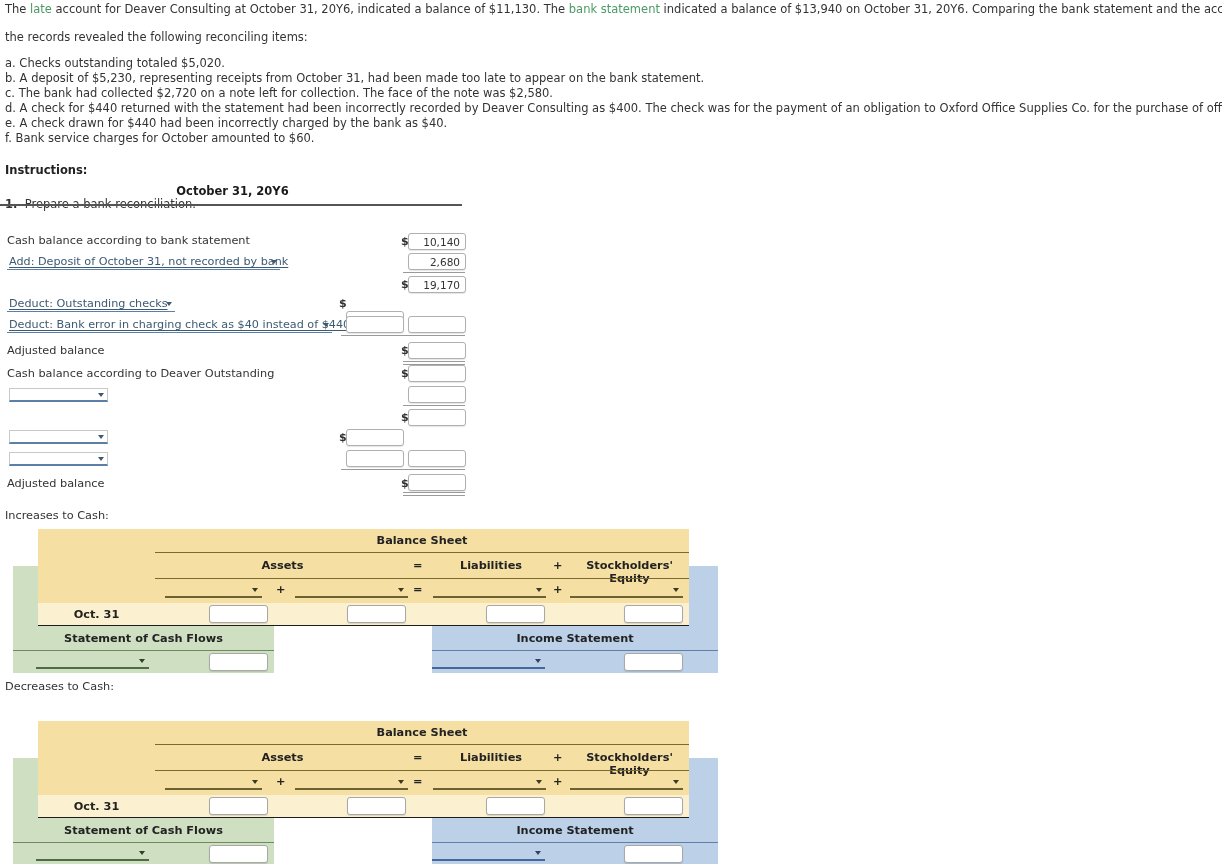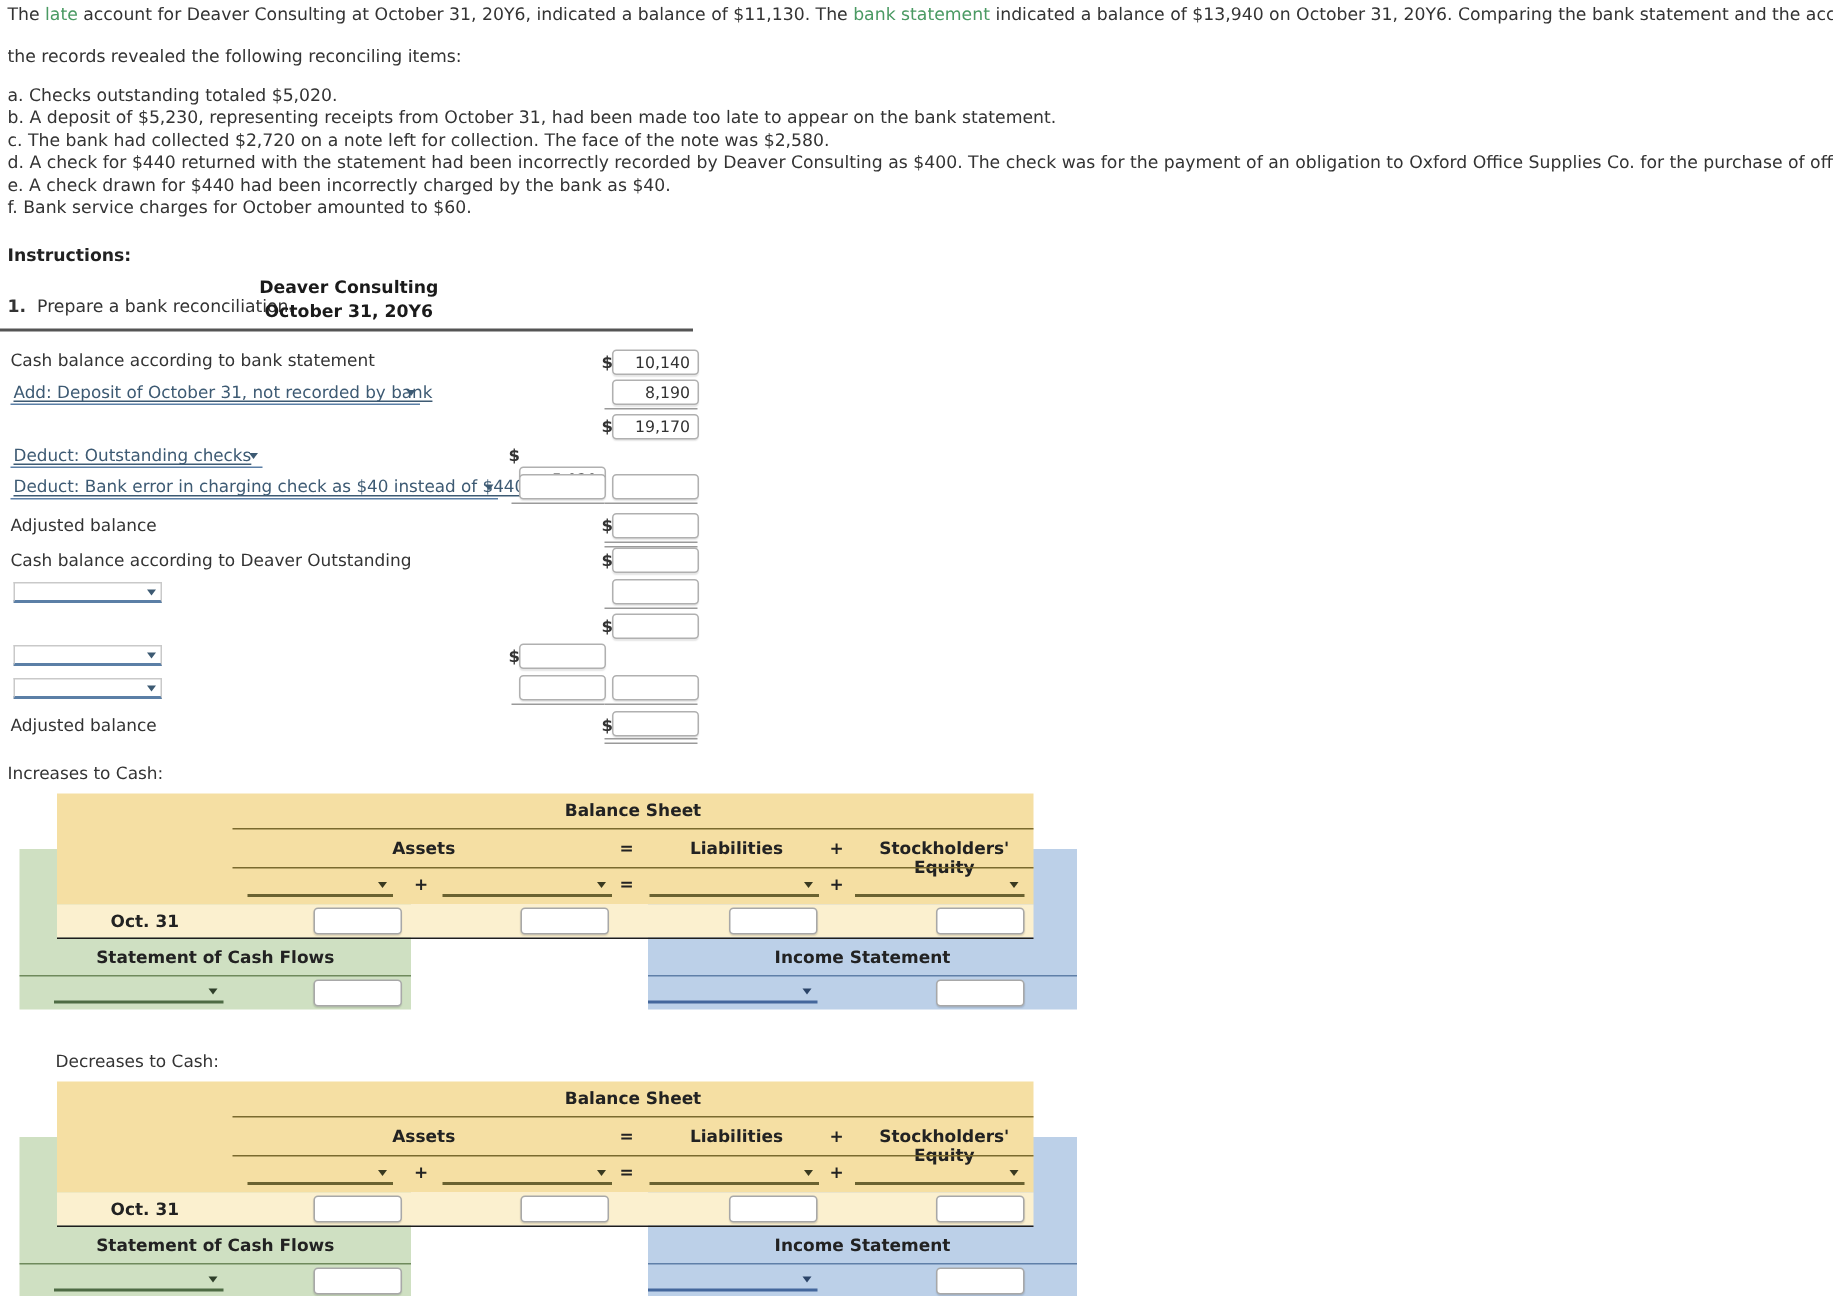--- a/index.html
+++ b/index.html
@@ -136,34 +136,33 @@
       <p>c. The bank had collected $2,720 on a note left for collection. The face of the note was $2,580.</p>
       <p>d. A check for $440 returned with the statement had been incorrectly recorded by Deaver Consulting as $400. The check was for the payment of an obligation to Oxford Office Supplies Co. for the purchase of office supplies on account.</p>
       <p>e. A check drawn for $440 had been incorrectly charged by the bank as $40.</p>
       <p>f. Bank service charges for October amounted to $60.</p>
     </div>
     <div class="instr">Instructions:</div>
     <div class="step"><b>1.</b>&nbsp; <span>Prepare a bank reconciliation.</span></div>
   </div>
 
   <div class="recon">
-    <div class="rtitle">Deaver Consulting</div>
     <div class="rtitle">October 31, 20Y6</div>
     <div class="rrule"></div>
   </div>
 
   <div>
     <div class="rlabel" style="position:absolute;left:7px;top:234px;">Cash balance according to bank statement</div>
     <div class="dollar" style="left:401px;top:235px;">$</div>
     <div class="inp" style="left:408px;top:233px;">10,140</div>
   </div>
 
   <div>
     <div class="dd" style="left:7px;top:255px;width:273px;">Add: Deposit of October 31, not recorded by bank</div>
-    <div class="inp" style="left:408px;top:253px;">8,190</div>
+    <div class="inp" style="left:408px;top:253px;">2,680</div>
     <div class="srule" style="left:403px;top:272px;width:62px;"></div>
   </div>
 
   <div>
     <div class="dollar" style="left:401px;top:278px;">$</div>
     <div class="inp" style="left:408px;top:276px;">19,170</div>
   </div>
 
   <div>
     <div class="dd" style="left:7px;top:297px;width:168px;">Deduct: Outstanding checks</div>
@@ -262,21 +261,21 @@
     <div class="hruleg" style="left:13px; top:650px; width:261px;"></div>
     <div class="ddg" style="left:36px; top:655px; width:113px;"></div>
     <div class="cell" style="left:209px; top:653px;"></div>
 
     <div class="bshead" style="left:432px; top:632px; width:286px;">Income Statement</div>
     <div class="hruleb" style="left:432px; top:650px; width:286px;"></div>
     <div class="ddb" style="left:432px; top:655px; width:113px;"></div>
     <div class="cell" style="left:624px; top:653px;"></div>
   </div>
 
-  <div class="cap" style="top:701px;margin-left:32px;">Decreases to Cash:</div>
+  <div class="cap" style="top:680px;">Decreases to Cash:</div>
 
   <div>
 
     <div class="pgreen" style="left:13px;  top:758px; width:261px; height:106px;"></div>
     <div class="pblue" style="left:432px; top:758px; width:286px; height:106px;"></div>
     <div class="pyellow" style="left:38px;  top:721px; width:651px; height:74px;"></div>
     <div class="pcream" style="left:38px;  top:795px; width:651px; height:22px;"></div>
 
     <div class="bshead" style="left:155px; top:726px; width:534px;">Balance Sheet</div>
     <div class="hrule" style="left:155px; top:744px; width:534px;"></div>

